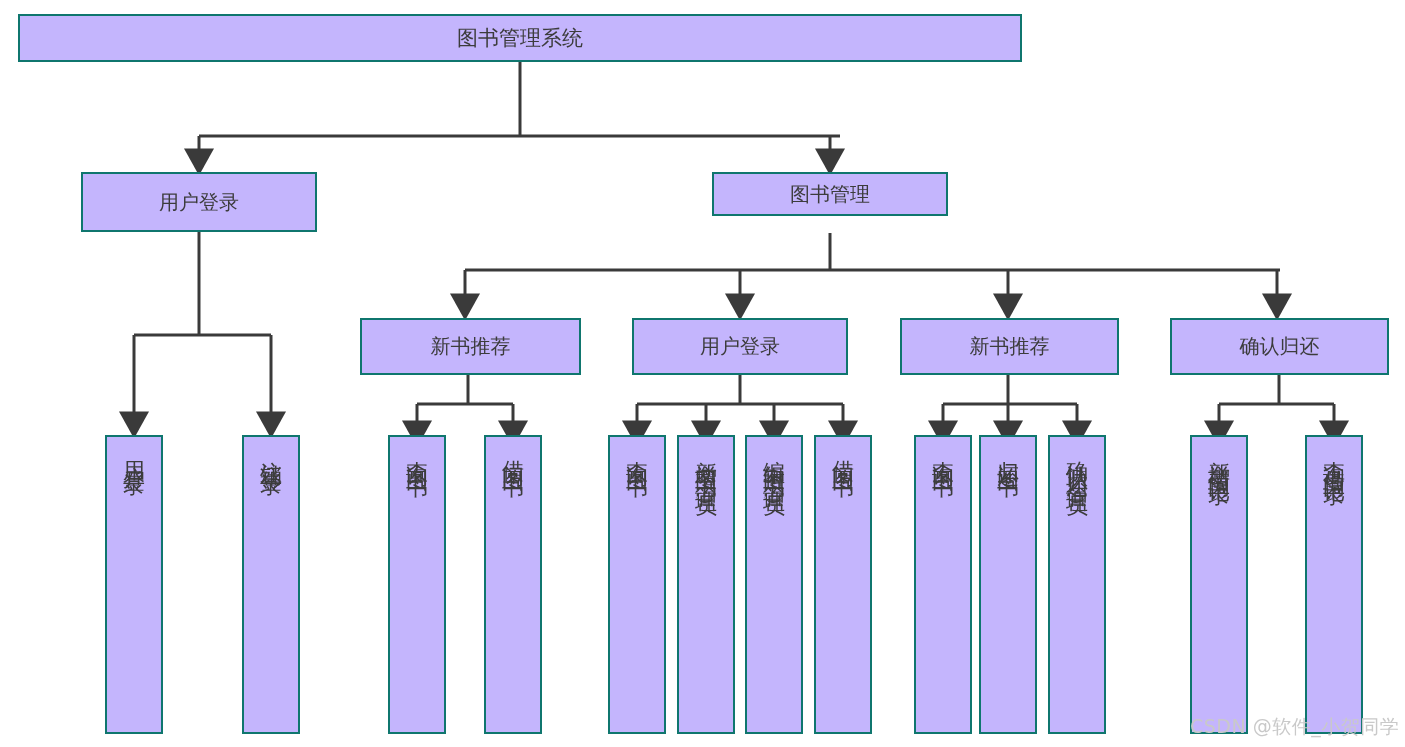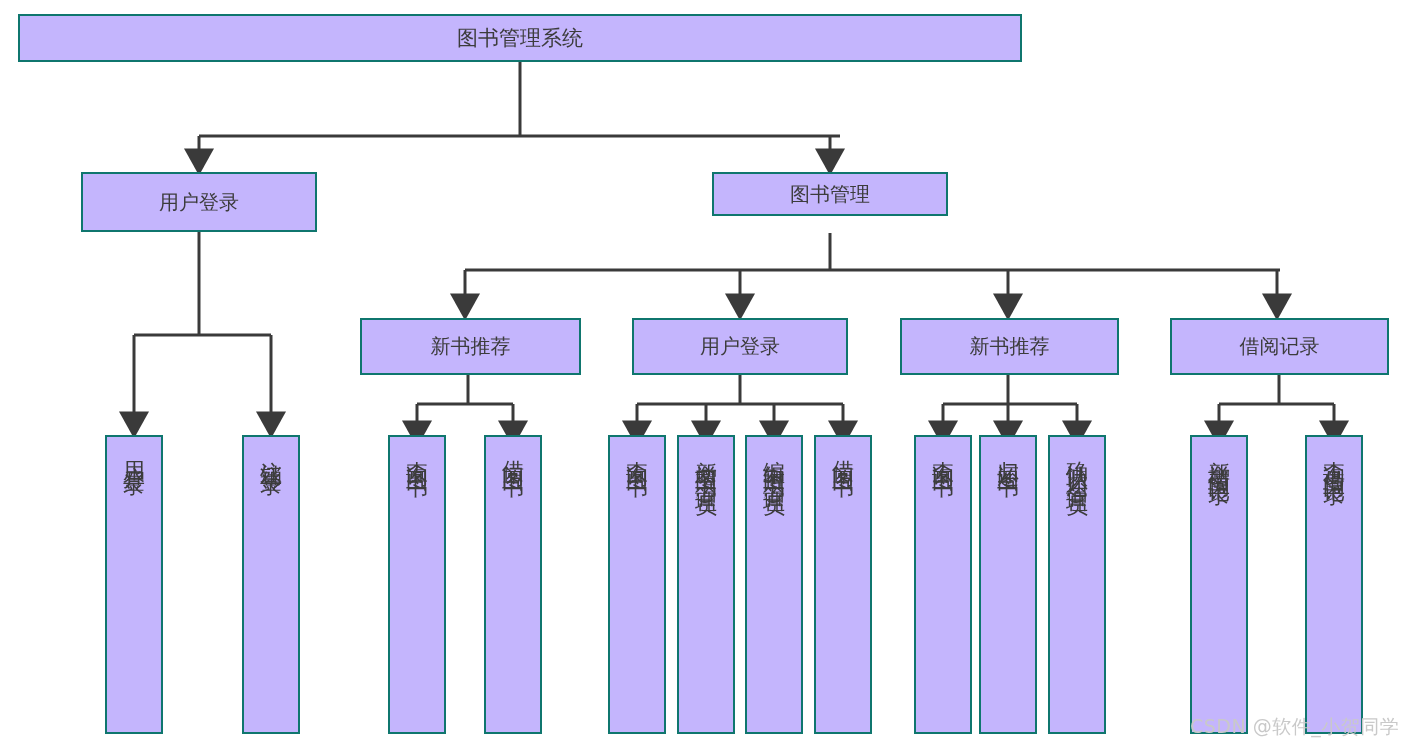--- a/index.html
+++ b/index.html
@@ -99,21 +99,21 @@
   <div class="node" style="left:360px;top:318px;width:221px;height:57px;">
     <span class="lbl">新书推荐</span>
   </div>
   <div class="node" style="left:632px;top:318px;width:216px;height:57px;">
     <span class="lbl">用户登录</span>
   </div>
   <div class="node" style="left:900px;top:318px;width:219px;height:57px;">
     <span class="lbl">新书推荐</span>
   </div>
   <div class="node" style="left:1170px;top:318px;width:219px;height:57px;">
-    <span class="lbl">借阅记录</span>
+    <span class="lbl">确认归还</span>
   </div>
 
   <div class="node leaf" style="left:105px;top:435px;width:58px;height:299px;">
     <span class="lbl">用户登录</span>
   </div>
   <div class="node leaf" style="left:242px;top:435px;width:58px;height:299px;">
     <span class="lbl">注销登录</span>
   </div>
 
   <div class="node leaf" style="left:388px;top:435px;width:58px;height:299px;">

